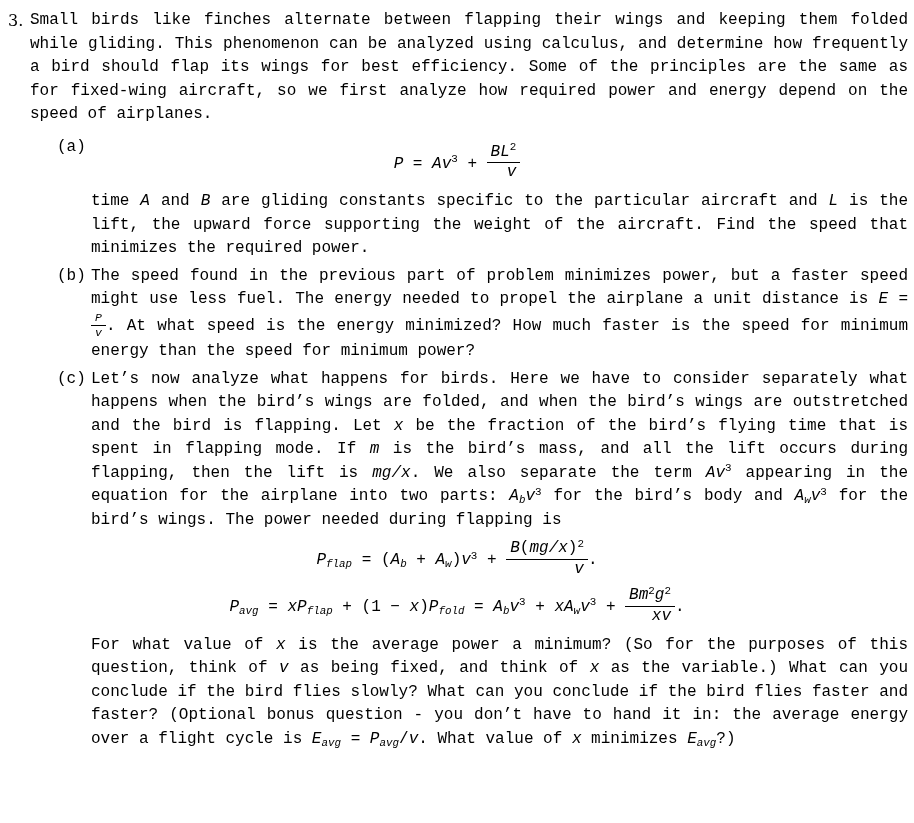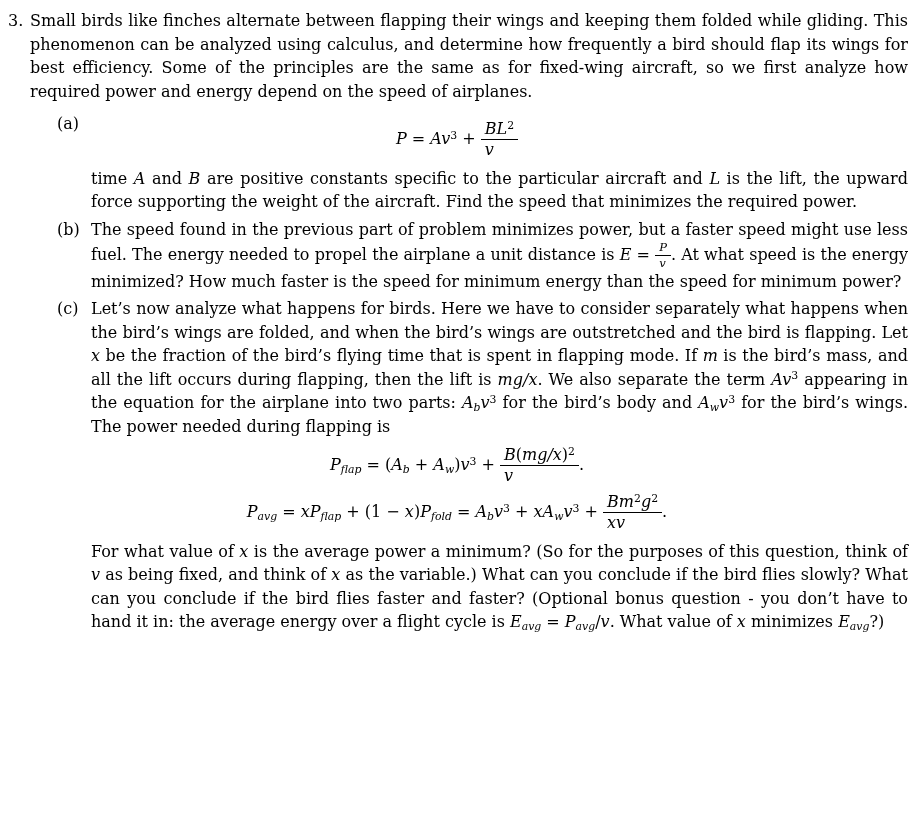--- a/index.html
+++ b/index.html
@@ -13,41 +13,41 @@
     height: 823px;
     box-sizing: border-box;
     padding: 9px 6px 0 8px;
     overflow: hidden;
     font-family: "DejaVu Serif", "Liberation Serif", serif;
     font-size: 16px;
     line-height: 23.5px;
   }
   .problem { display: flex; }
   .problem-number { width: 22px; flex-shrink: 0; }
-  .problem-body { flex: 1; min-width: 0; }
+  .problem-body { flex: 1; min-width: 0; font-family: Liberation Mono, monospace; }
   p { margin: 0; }
   .text { text-align: justify; }
   .intro { margin-bottom: 9px; }
   .part { display: flex; margin-left: 27px; margin-top: 4px; }
   .part-label { width: 34px; flex-shrink: 0; }
   .part-body { flex: 1; min-width: 0; }
   .eq {
     text-align: center;
     margin: 8px 0 8px -85px;
     white-space: nowrap;
   }
   
   .m-i { font-style: italic; }
   .m-sup { font-size: 0.68em; position: relative; top: -0.48em; line-height: 0; }
   .m-sub { font-size: 0.68em; position: relative; top: 0.28em; line-height: 0; }
   .m-sub.m-i, .m-sup.m-i { font-style: italic; }
   .frac {
     display: inline-block;
     vertical-align: middle;
-    text-align: left;
+    text-align: right;
     line-height: 1.12;
   }
   .frac .num { display: block; padding: 0 4px 1px; }
   .frac .den { display: block; border-top: 1px solid currentColor; padding: 1px 4px 0; }
   
   .text .frac { font-size: 0.72em; line-height: 1.1; }
 </style>
 </head>
 <body>
 
@@ -55,21 +55,21 @@
   <div class="problem">
     <div class="problem-number">3.</div>
     <div class="problem-body">
 
       <p class="text intro">Small birds like finches alternate between flapping their wings and keeping them folded while gliding. This phenomenon can be analyzed using calculus, and determine how frequently a bird should flap its wings for best efficiency. Some of the principles are the same as for fixed-wing aircraft, so we first analyze how required power and energy depend on the speed of airplanes.</p>
 
       <div class="part">
         <div class="part-label">(a)</div>
         <div class="part-body">
           <div class="eq"><span class="m-i">P</span><span> = </span><span class="m-i">A</span><span class="m-i">v</span><span class="m-sup">3</span><span> + </span><span class="frac"><span class="num"><span class="m-i">B</span><span class="m-i">L</span><span class="m-sup">2</span></span><span class="den"><span class="m-i">v</span></span></span></div>
-          <p class="text"><span>time </span><span class="m-i">A</span><span> and </span><span class="m-i">B</span><span> are positive constants specific to the particular aircraft and </span><span class="m-i">L</span><span> is the lift, the upward force supporting the weight of the aircraft. Find the speed that minimizes the required power.</span></p>
+          <p class="text"><span>time </span><span class="m-i">A</span><span> and </span><span class="m-i">B</span><span> are gliding constants specific to the particular aircraft and </span><span class="m-i">L</span><span> is the lift, the upward force supporting the weight of the aircraft. Find the speed that minimizes the required power.</span></p>
         </div>
       </div>
 
       <div class="part">
         <div class="part-label">(b)</div>
         <div class="part-body">
           <p class="text"><span>The speed found in the previous part of problem minimizes power, but a faster speed might use less fuel. The energy needed to propel the airplane a unit distance is </span><span class="m-i">E</span><span> = </span><span class="frac"><span class="num"><span class="m-i">P</span></span><span class="den"><span class="m-i">v</span></span></span><span>. At what speed is the energy minimized? How much faster is the speed for minimum energy than the speed for minimum power?</span></p>
         </div>
       </div>
 

